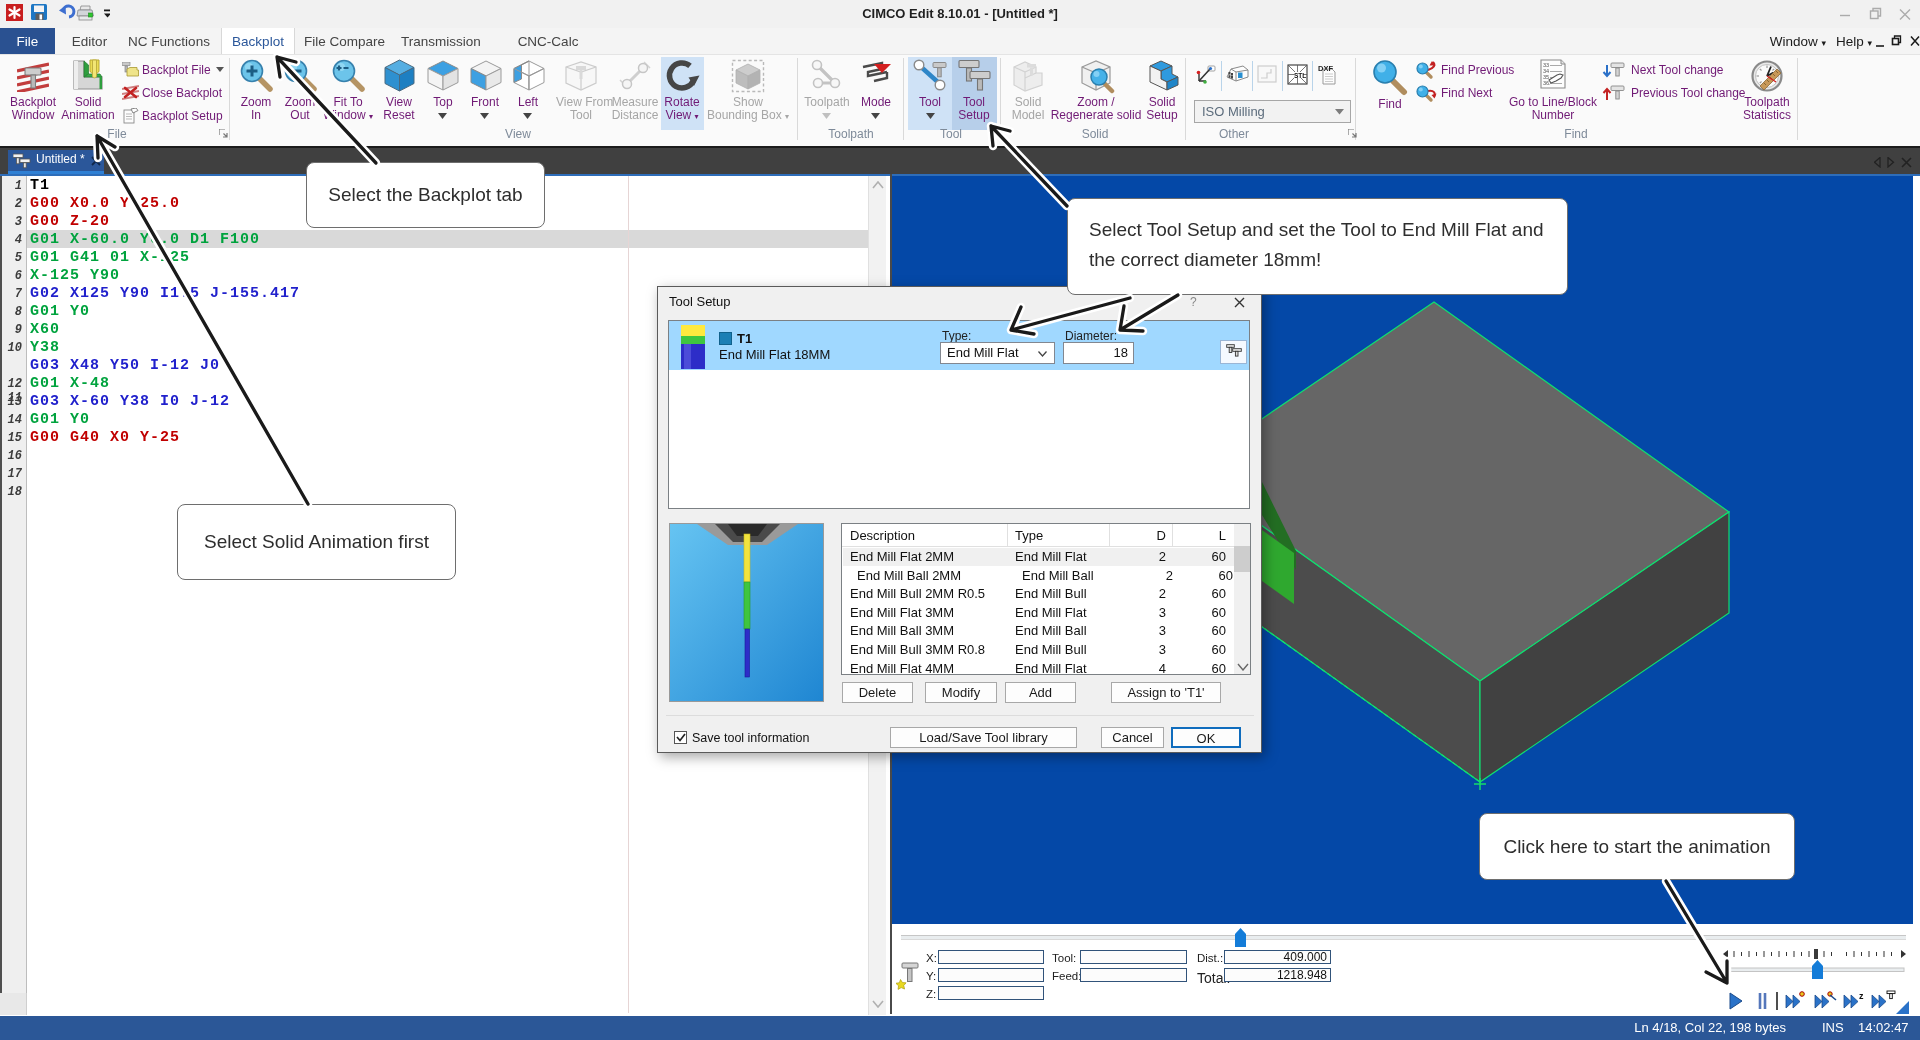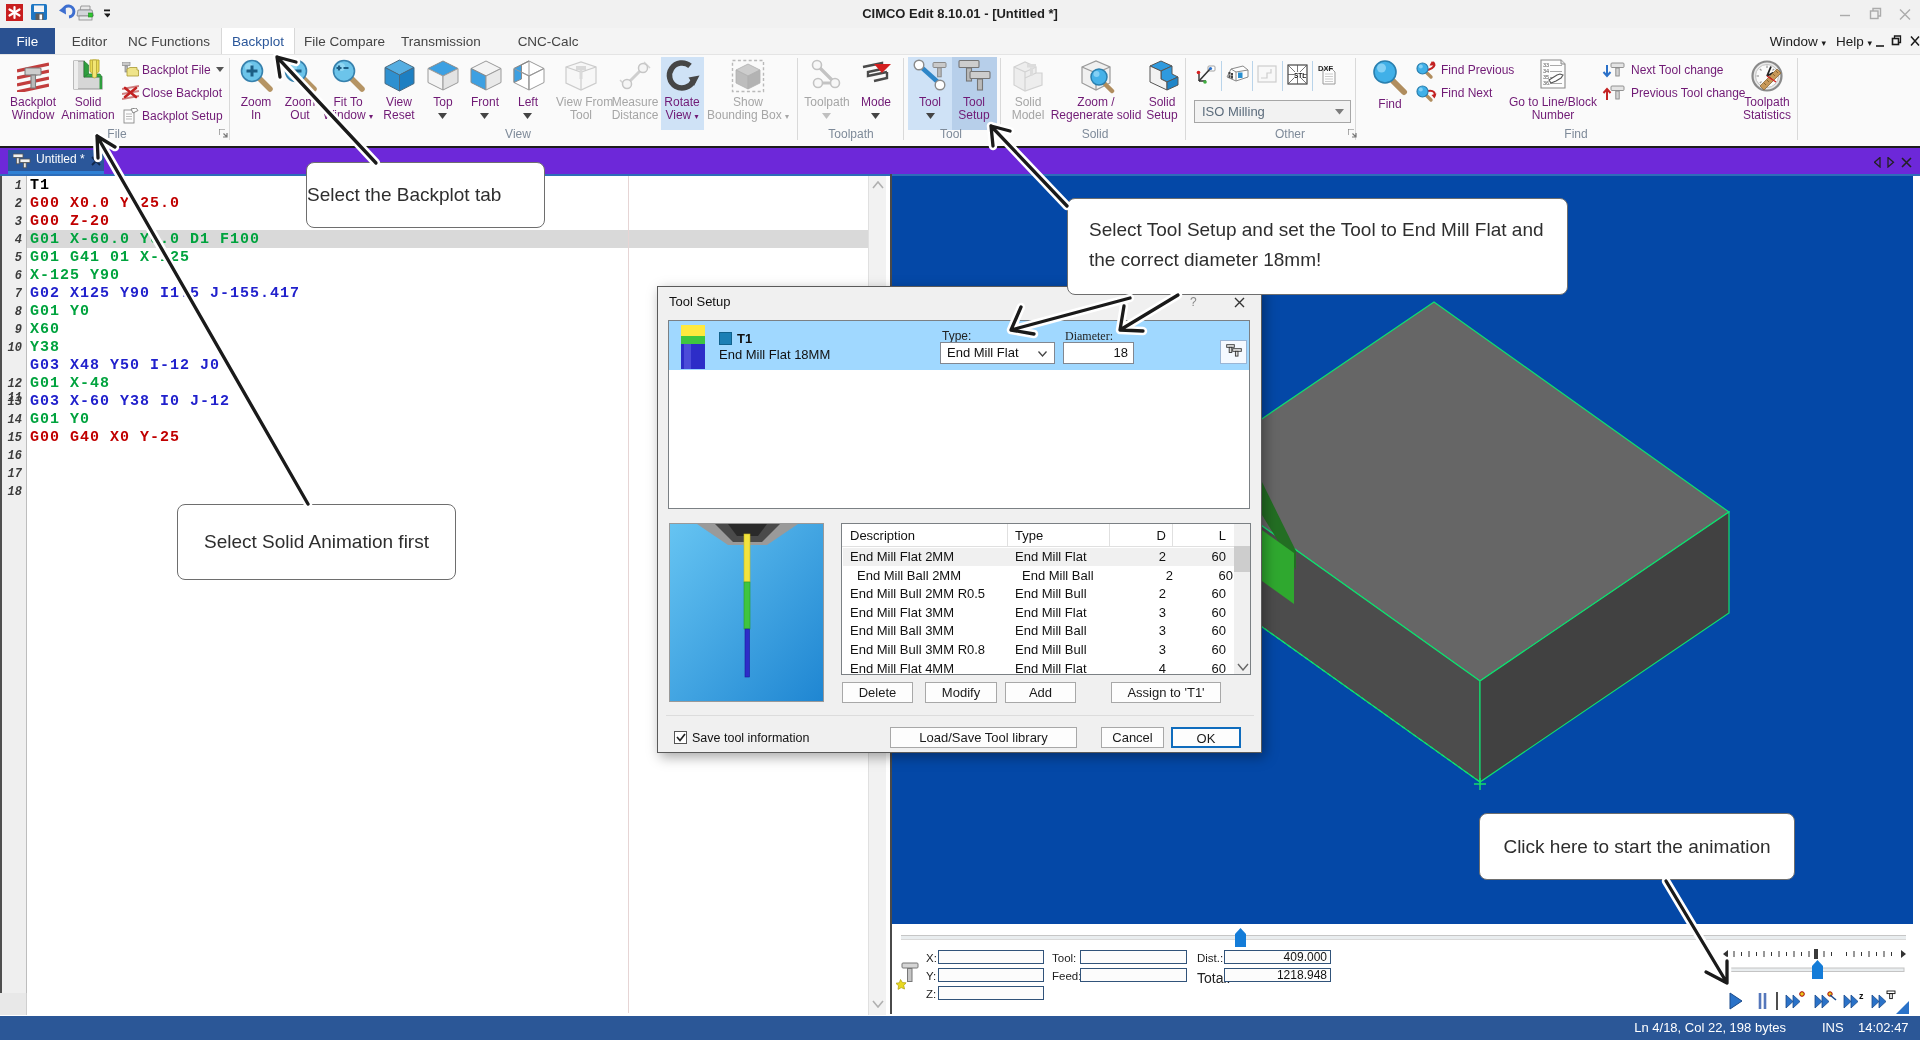--- a/index.html
+++ b/index.html
@@ -8,21 +8,21 @@
 .abs{position:absolute;}
 #titlebar{left:0;top:0;width:1920px;height:28px;background:#f1f1f1;}
 #tabrow{left:0;top:28px;width:1920px;height:27px;background:#f4f4f4;}
 .tab{position:absolute;top:0;height:27px;line-height:27px;font-size:13.5px;color:#444;text-align:center;}
 #ribbon{left:0;top:55px;width:1920px;height:91px;background:#fafafa;}
 .rsep{position:absolute;top:3px;width:1px;height:82px;background:#d9d9d9;}
 .glabel{position:absolute;top:72px;font-size:12px;color:#7e8a99;text-align:center;white-space:nowrap;}
 .blabel{position:absolute;font-size:12px;color:#701a75;text-align:center;white-space:nowrap;line-height:13px;}
 .gray{color:#a6a6a6;}
 .ribbonborder{left:0;top:146px;width:1920px;height:2px;background:#1c1c1c;}
-#tabstrip{left:0;top:148px;width:1920px;height:26px;background:#6d28d9;}
+#tabstrip{left:0;top:148px;width:1920px;height:26px;background:#404040;}
 #doctab{left:8px;top:2px;width:96px;height:21px;background:#2b579a;position:absolute;}
 #doctabhl{left:8px;top:23px;width:96px;height:3px;background:#2f80d4;position:absolute;}
 .blueline{left:0;top:174px;width:1920px;height:2px;background:#2e6db9;}
 #editor{left:0;top:176px;width:886px;height:839px;background:#fff;}
 #gutter{left:0;top:176px;width:27px;height:839px;background:#efefef;border-right:1px solid #bdbdbd;border-left:2px solid #4f4f4f;}
 .lnum{position:absolute;width:22px;text-align:right;font-family:"Liberation Mono",monospace;font-style:italic;font-weight:bold;font-size:12px;color:#3c3c3c;}
 .cline{position:absolute;left:30px;font-family:"Liberation Mono",monospace;font-weight:bold;font-size:15px;letter-spacing:1px;white-space:pre;}
 #vscroll{left:868px;top:176px;width:18px;height:839px;background:#f2f2f2;border-left:1px solid #e0e0e0;}
 #rpane{left:890px;top:176px;width:1023px;height:838px;background:#fff;}
 #viewport{left:892px;top:176px;width:1021px;height:748px;background:#0448a7;}
@@ -353,21 +353,21 @@
         <path d="M7 16 L15 16"></path>
         <path d="M7 18.5 L15 18.5"></path>
       </g>
   <text x="0" y="7.5" font-size="7.5" font-weight="bold" fill="#222" font-family="Liberation Sans">DXF</text>
 </svg>
 <div class="abs" style="left:1194px;top:45px;width:157px;height:23px;background:#f2f2f2;border:1px solid #a6a6a6;font-size:13px;color:#5c6c7c;line-height:21px;padding-left:7px;">ISO Milling
   <svg class="abs" style="right:6px;top:8px" width="9" height="6" viewBox="0 0 9 6">
         <path d="M0 0 L9 0 L4.5 5.5 Z" fill="#7c7c7c"></path>
       </svg>
 </div>
-<div class="glabel" style="left:1260px;width:60px;text-align:center;">Other</div>
+<div class="glabel" style="left:1204px;width:60px;text-align:center;">Other</div>
 <svg class="abs" style="left:1348px;top:74px" width="9" height="9" viewBox="0 0 9 9">
       <path d="M0 0 L6 0 M0 0 L0 6 M8 4 L8 8 L4 8 M8 8 L4.5 4.5" stroke="#777" stroke-width="1.2" fill="none"></path>
     </svg>
 
 <svg class="abs" style="left:1372px;top:5px" width="36" height="36" viewBox="0 0 36 36">
   <line x1="21" y1="21" x2="32" y2="32" stroke="#b08d5e" stroke-width="6" stroke-linecap="round"></line>
   <circle cx="13" cy="12" r="11" fill="#40b0e8" stroke="#2a7fae" stroke-width="1.6"></circle>
   <circle cx="9.5" cy="8" r="4.5" fill="#8fd6f7" opacity="0.85"></circle>
 </svg>
 <div class="blabel" style="left:1358px;top:43px;width:64px;">Find</div>
@@ -633,21 +633,21 @@
   </svg>
   <div class="abs" style="left:61px;top:45px;width:13px;height:13px;background:#1b7fb5;border:1px solid #10618c;"></div>
   <div class="abs" style="left:79px;top:44px;font-size:13px;font-weight:bold;color:#111;">T1</div>
   <div class="abs" style="left:61px;top:60px;font-size:13px;color:#111;">End Mill Flat 18MM</div>
   <div class="abs" style="left:284px;top:42px;font-size:12px;color:#222;">Type:</div>
   <div class="abs" style="left:282px;top:55px;width:115px;height:22px;background:#fff;border:1px solid #828790;font-size:13px;color:#111;line-height:20px;padding-left:6px;">End Mill Flat
     <svg class="abs" style="right:7px;top:8px" width="9" height="6" viewBox="0 0 9 6">
         <path d="M0.5 0.5 L4.5 5 L8.5 0.5" fill="none" stroke="#444" stroke-width="1.3"></path>
       </svg>
   </div>
-  <div class="abs" style="left:407px;top:42px;font-size:12px;color:#222;font-family:Liberation Serif, serif;">Diameter:</div>
+  <div class="abs" style="left:407px;top:42px;font-size:12px;color:#222;">Diameter:</div>
   <div class="abs" style="left:405px;top:55px;width:71px;height:22px;background:#fff;border:1px solid #828790;font-size:13px;color:#111;line-height:20px;text-align:right;padding-right:5px;">18</div>
   <div class="abs" style="left:562px;top:53px;width:27px;height:24px;background:#f5f9ff;border:1px solid #9ab5d5;"></div>
   <svg class="abs" style="left:568px;top:57px" width="16" height="16" viewBox="0 0 16 16">
     <rect x="0.7" y="0.7" width="7.6" height="2.6" fill="#eee" stroke="#333" stroke-width=".9"></rect>
     <rect x="3.2" y="3.3" width="2.6" height="5.2" fill="#ddd" stroke="#333" stroke-width=".9"></rect>
     <rect x="6.7" y="4.7" width="8.6" height="2.6" fill="#eee" stroke="#333" stroke-width=".9"></rect>
     <rect x="9.4" y="7.3" width="2.6" height="4.8" fill="#ddd" stroke="#333" stroke-width=".9"></rect>
   </svg>
   <div class="abs" style="left:11px;top:236px;width:155px;height:179px;background:linear-gradient(130deg,#66c4f2,#1f86d2);border:1px solid #999;">
     <svg class="abs" style="left:0;top:0" width="153" height="177" viewBox="0 0 153 177">
@@ -729,21 +729,21 @@
   <div class="abs" style="left:16px;top:444px;width:13px;height:13px;background:#fff;border:1px solid #555;"></div>
   <svg class="abs" style="left:18px;top:446px" width="10" height="9" viewBox="0 0 10 9">
       <path d="M1 4 L4 7.5 L9 1" fill="none" stroke="#222" stroke-width="1.7"></path>
     </svg>
   <div class="abs" style="left:34px;top:444px;font-size:12.5px;color:#111;">Save tool information</div>
   <div class="btn" style="left:232px;top:440px;width:187px;height:21px;line-height:19px;">Load/Save Tool library</div>
   <div class="btn" style="left:443px;top:440px;width:63px;height:21px;line-height:19px;">Cancel</div>
   <div class="btn" style="left:513px;top:440px;width:70px;height:21px;line-height:19px;border:2px solid #0f6cbd;">OK</div>
 </div>
 
-<div class="callout" style="left:306px;top:162px;width:239px;height:66px;font-size:19px;text-align:left;line-height:64px;">Select the Backplot tab</div>
+<div class="callout" style="left:306px;top:162px;width:239px;height:66px;font-size:19px;text-align:center;line-height:64px;">Select the Backplot tab</div>
 <div class="callout" style="left:1067px;top:198px;width:501px;height:97px;font-size:19px;line-height:30px;padding:16px 0 0 21px;">Select Tool Setup and set the Tool to End Mill Flat and<br>the correct diameter 18mm!</div>
 <div class="callout" style="left:177px;top:504px;width:279px;height:76px;font-size:19px;text-align:center;line-height:74px;">Select Solid Animation first</div>
 <div class="callout" style="left:1479px;top:813px;width:316px;height:67px;font-size:19px;text-align:center;line-height:65px;">Click here to start the animation</div>
 <svg class="abs ovl" id="arrows" style="left:0;top:0" width="1920" height="1040" viewBox="0 0 1920 1040">
   <g fill="none" stroke="#fff" stroke-width="8.5" stroke-linecap="round" stroke-linejoin="round">
     <path d="M376 163 L277 57 M277 57 L280 77 M277 57 L296 62"></path>
     <path d="M308 504 L97 136 M97 136 L98 158 M97 136 L115 147"></path>
     <path d="M1067 206 L991 126 M991 126 L993 146 M991 126 L1010 131"></path>
     <path d="M1130 298 L1011 330 M1011 330 L1021 307 M1011 330 L1034 334"></path>
     <path d="M1178 295 L1120 330 M1120 330 L1124 306 M1120 330 L1143 331"></path>

